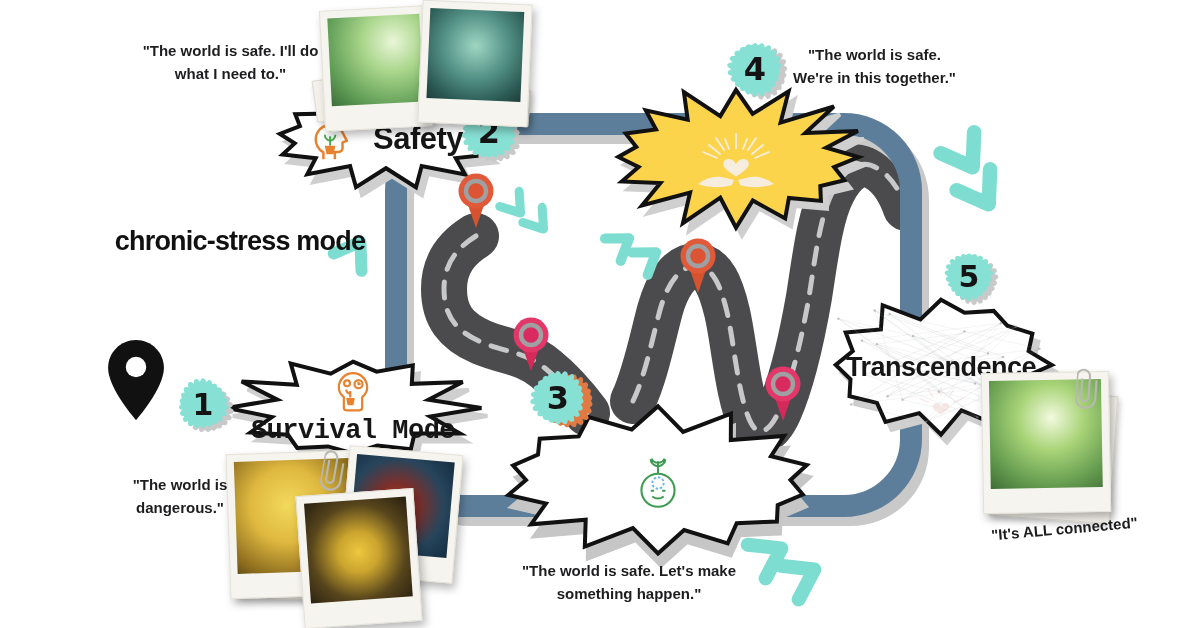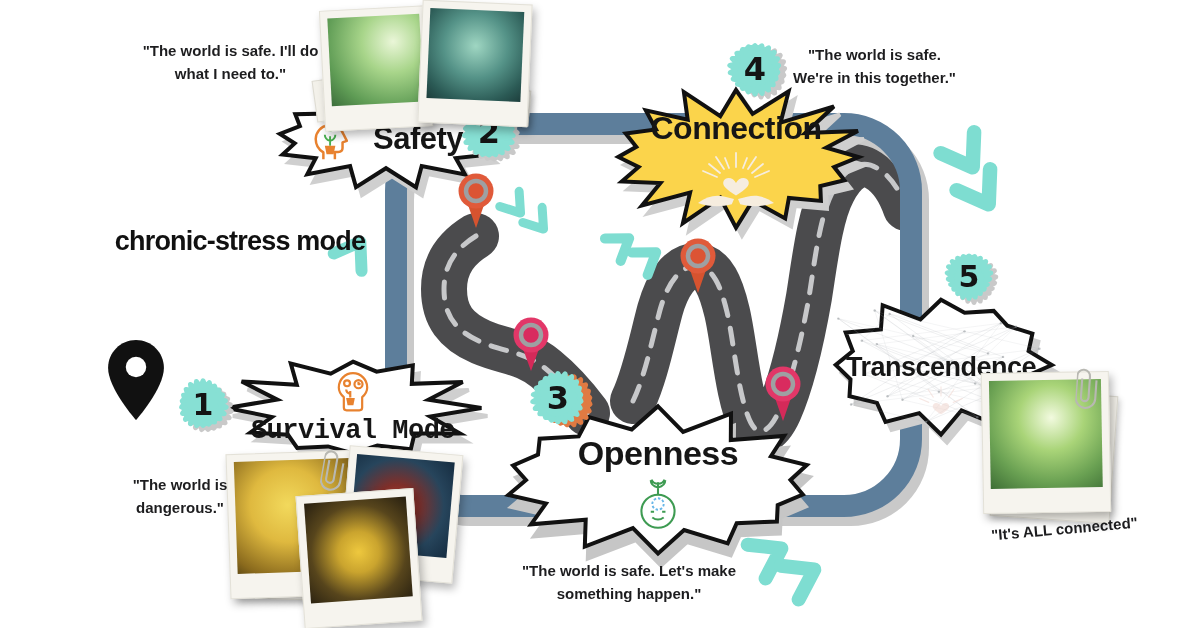--- a/index.html
+++ b/index.html
@@ -131,39 +131,37 @@
       </svg>
       <span class="label" style="font-size:27px;">Survival Mode</span>
     </div>
   </div>
 
   <div class="bubble" style="left:486px;top:394px;width:344px;height:172px;">
     <svg class="burst shadowed-deep" width="344" height="172" viewBox="0 0 344 172">
         <polygon points="172.0,12.3 197.1,37.8 245.0,19.6 244.8,46.0 298.1,41.9 285.0,62.2 320.8,71.1 304.5,86.0 316.8,100.5 291.7,111.2 290.9,127.5 250.7,129.2 241.7,149.4 198.1,136.1 172.0,159.5 146.9,134.2 98.8,152.6 99.7,125.7 45.1,130.3 59.9,109.6 22.3,101.0 40.0,86.0 27.1,71.5 52.0,60.7 53.7,44.7 92.7,42.4 102.8,23.1 145.7,35.5" fill="#ffffff" stroke="#111111" stroke-width="4" stroke-linejoin="miter"></polygon>
       </svg>
     <div class="content" style="gap:2px;padding-top:6px;">
-      <span class="label" style="font-size:34px;">Openness</span>
       <svg width="54" height="58" viewBox="0 0 52 56">
         <g fill="none" stroke="#3e9b52" stroke-width="2">
           <circle cx="26" cy="35" r="16"></circle>
           <path d="M26 19 v-12 m0 5 c-4-1 -7-3 -7-7 m7 7 c4-1 7-3 7-7 m-7 3.5 c-3 0 -5.2-1.4 -6.3-4 m6.3 4 c3 0 5.2-1.4 6.3-4"></path>
           <path d="M20.5 41 q5.5 4 11 0"></path>
           <path d="M19 35.5 h3.2 M30 35.5 h3.2"></path>
         </g>
         <circle cx="26" cy="28" r="5.5" fill="none" stroke="#69b7e8" stroke-width="1.8" stroke-dasharray="2.4 1.8"></circle>
       </svg>
     </div>
   </div>
 
   <div class="bubble" style="left:592px;top:72px;width:288px;height:170px;">
     <svg class="burst shadowed-soft" width="288" height="170" viewBox="0 0 288 170">
         <polygon points="144.0,18.0 160.6,41.9 196.6,19.4 188.6,50.6 241.9,34.5 213.3,61.1 265.9,58.9 234.2,75.7 266.7,85.0 242.1,95.1 252.5,108.2 228.3,114.1 228.9,128.9 196.9,125.9 193.2,146.4 160.8,128.5 144.0,155.7 128.3,125.7 90.9,151.2 98.1,120.5 50.0,133.5 68.4,111.1 29.8,109.4 46.6,95.0 26.3,85.0 44.3,74.8 33.7,61.4 64.0,57.4 53.8,38.4 95.7,47.7 91.9,20.0 128.3,44.1" fill="#fbd44b" stroke="#111111" stroke-width="4" stroke-linejoin="miter"></polygon>
       </svg>
     <div class="content" style="gap:0;padding-top:4px;">
-      <span class="label" style="font-size:32px;">Connection</span>
       <svg width="92" height="62" viewBox="0 0 92 62">
         <g stroke="#f6eddf" stroke-width="1.8" stroke-linecap="round">
           <path d="M46 20 V6 M34 22 L26 10 M58 22 L66 10 M27 30 L13 24 M65 30 L79 24 M39 21 L35 11 M53 21 L57 11 M30 26 L19 17 M62 26 L73 17"></path>
         </g>
         <path d="M46 36 c-2.4-6 -10.4-6.8 -12.4-2 c-1.8 4.4 2.4 8.4 12.4 14.4 c10-6 14.2-10 12.4-14.4 c-2-4.8 -10-4 -12.4 2 z" fill="#f6eddf"></path>
         <path d="M8 56 c9-6.5 17-8.5 27-6.3 l9 2.2 -2.2 5.4 c-11 3 -23 2.6 -33.8 -1.3 z" fill="#f6eddf"></path>
         <path d="M84 56 c-9-6.5 -17-8.5 -27-6.3 l-9 2.2 2.2 5.4 c11 3 23 2.6 33.8 -1.3 z" fill="#f6eddf"></path>
       </svg>
     </div>
   </div>

